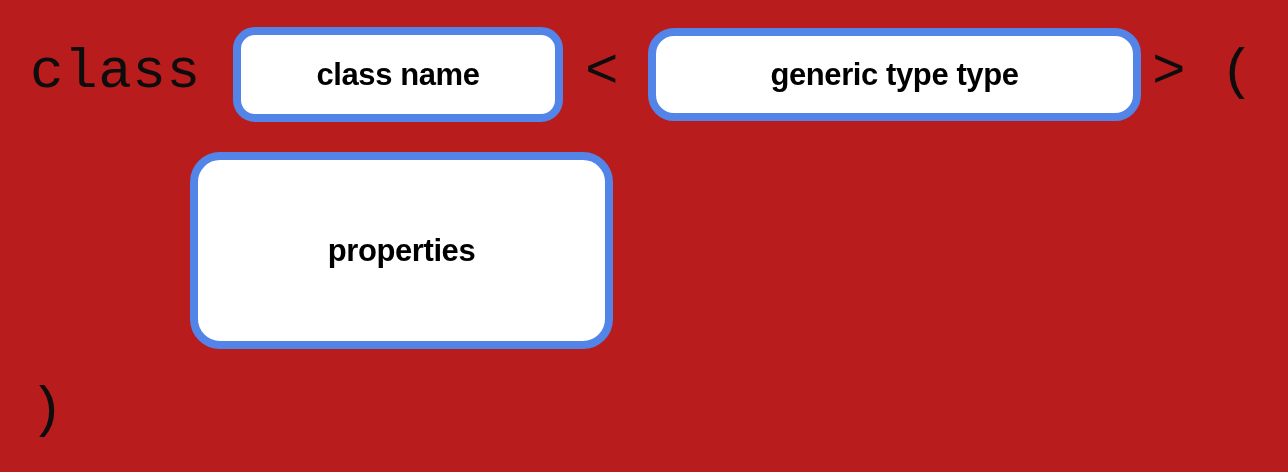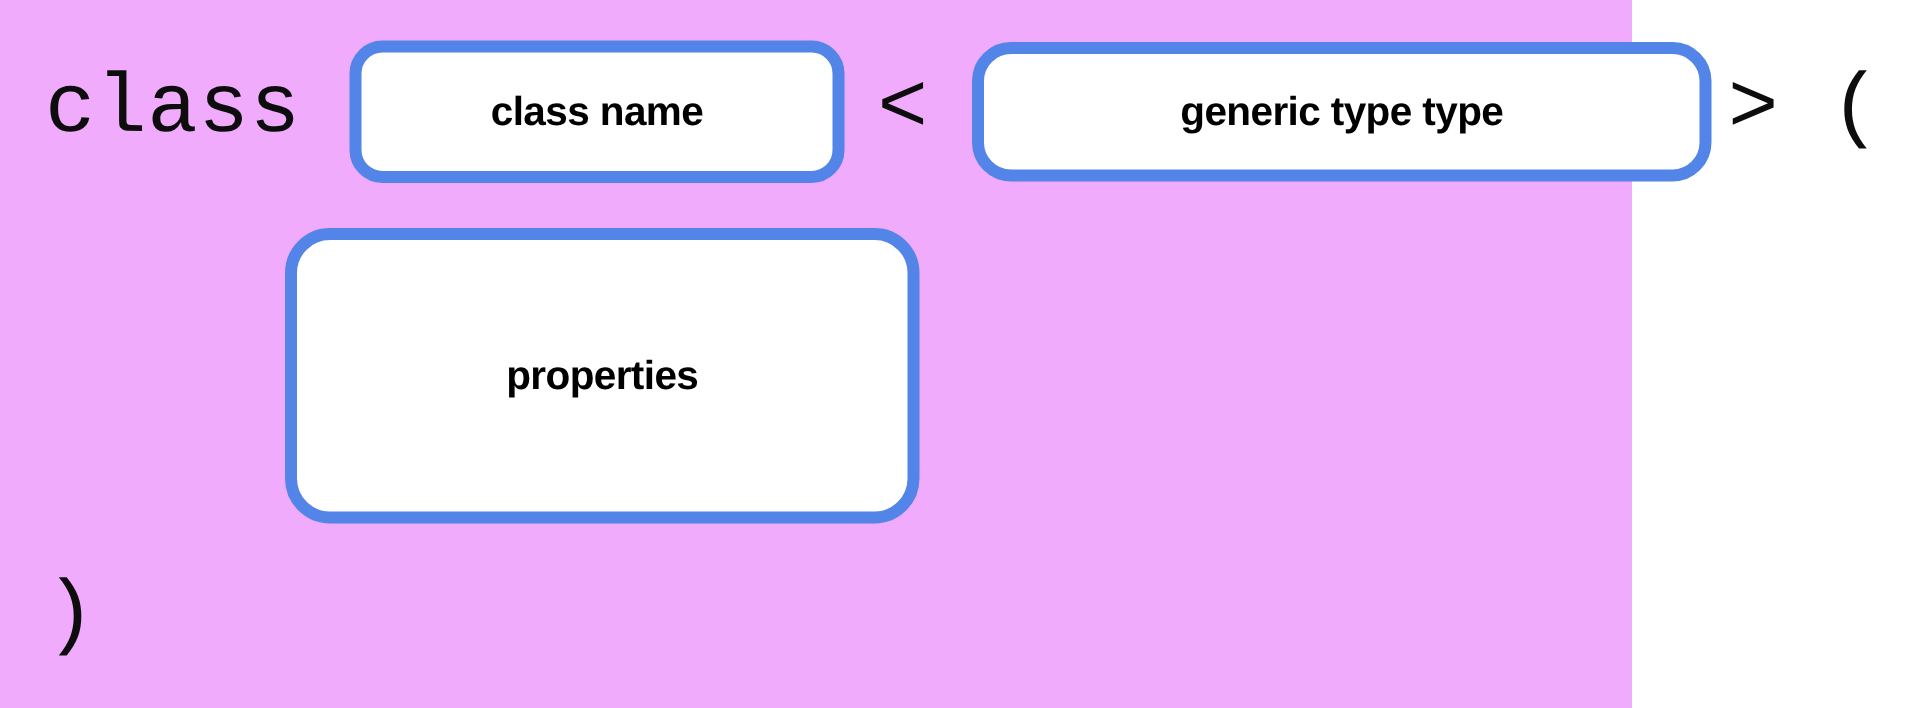--- a/index.html
+++ b/index.html
@@ -14,23 +14,23 @@
     position: relative;
     overflow: hidden;
     font-family: "Liberation Sans", sans-serif;
     -webkit-font-smoothing: antialiased;
   }
 
   #canvas {
     position: absolute;
     left: 0;
     top: 0;
-    width: 1088px;
+    width: 1288px;
     height: 472px;
-    background: #f0abfc;
+    background: #b91c1c;
   }
 
   
   .code-token {
     position: absolute;
     font-family: "Liberation Mono", "DejaVu Sans Mono", monospace;
     font-weight: 400;
     color: #0d0d0d;
     white-space: pre;
     line-height: 1;
@@ -69,21 +69,21 @@
     border: 8px solid #5384e8;
     border-radius: 22px;
     display: flex;
     align-items: center;
     justify-content: center;
   }
 
   .slot-label {
     font-family: "Liberation Sans", sans-serif;
     font-weight: 700;
-    font-size: 27px;
+    font-size: 31px;
     color: #000000;
     letter-spacing: -0.4px;
     line-height: 1;
     white-space: nowrap;
   }
 
   .slot-class-name {
     left: 233px;
     top: 27px;
     width: 330px;

